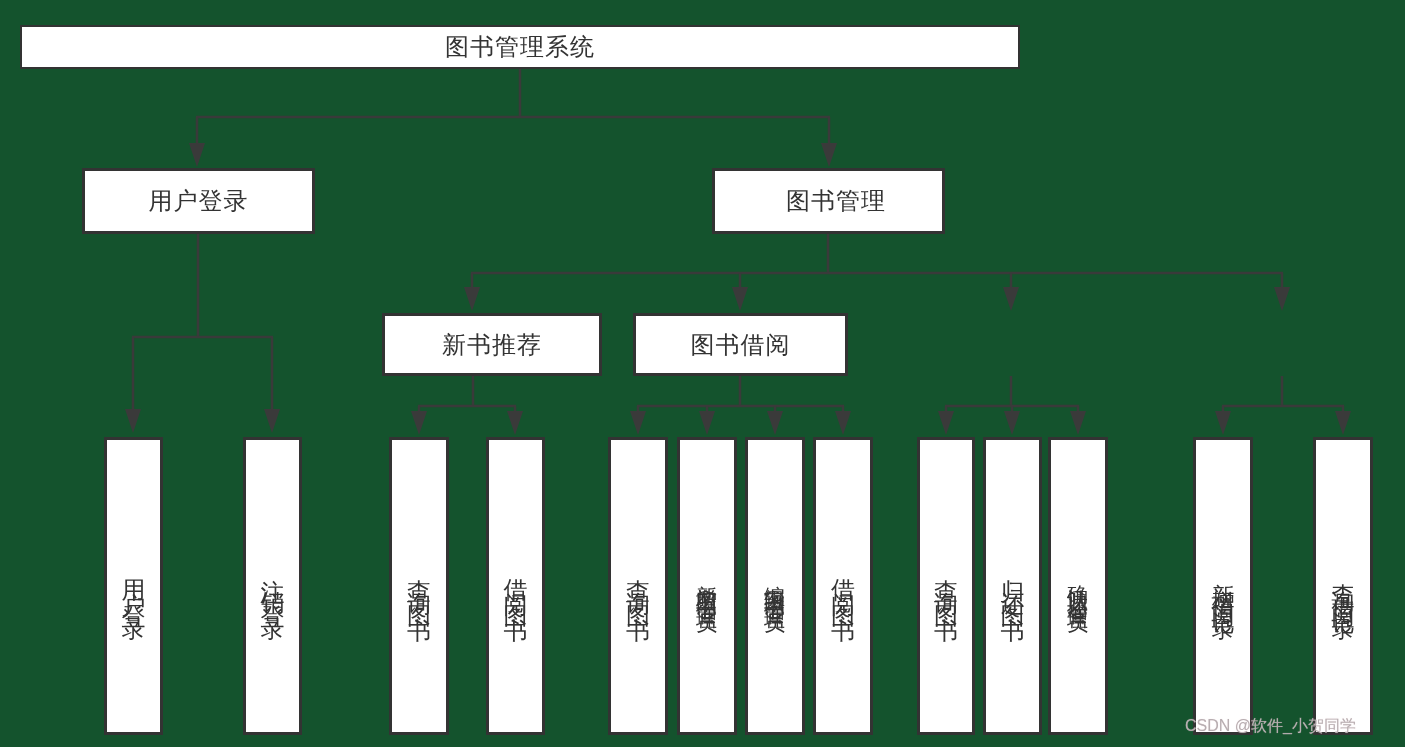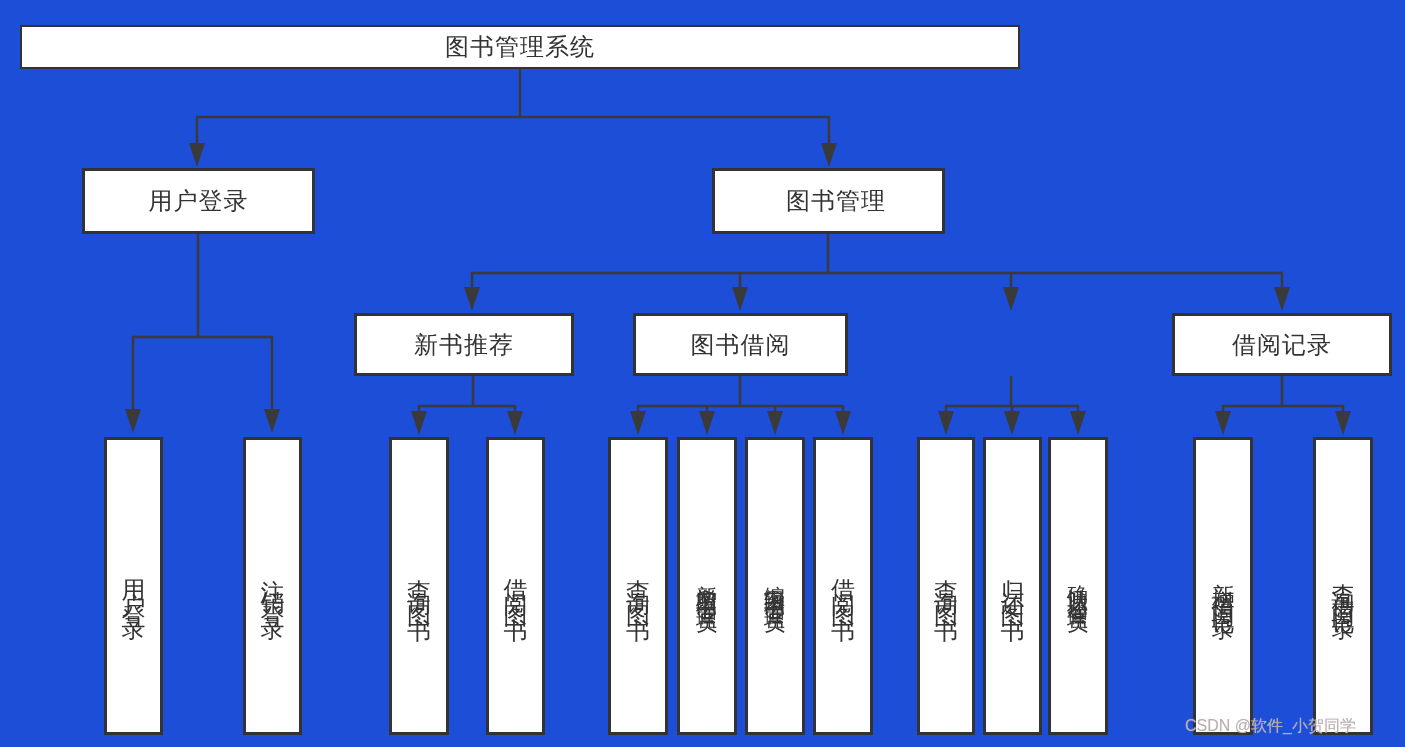--- a/index.html
+++ b/index.html
@@ -1,21 +1,21 @@
 <!DOCTYPE html>
 <html><head>
 <meta charset="utf-8">
 <style>
   html, body { margin: 0; padding: 0; background: #ffffff; }
   * { box-sizing: border-box; }
   .canvas {
     position: relative;
     width: 1405px;
     height: 747px;
-    background: #1d4ed8;
+    background: #14532d;
     font-family: "Liberation Sans", "DejaVu Sans", sans-serif;
     color: #333333;
     overflow: hidden;
   }
   .edges {
     position: absolute;
     left: 0; top: 0;
     width: 1405px; height: 747px;
     pointer-events: none;
   }
@@ -153,29 +153,26 @@
     <span class="hlabel">图书管理系统</span>
   </div>
 
   <div class="node" style="left:82px; top:168px; width:233px; height:66px;">
     <span class="hlabel">用户登录</span>
   </div>
   <div class="node" style="left:712px; top:168px; width:233px; height:66px;padding-left:15px;">
     <span class="hlabel">图书管理</span>
   </div>
 
-  <div class="node" style="left:354px; top:313px; width:220px; height:63px;">
+  <div class="node" style="left:382px; top:313px; width:220px; height:63px;">
     <span class="hlabel">新书推荐</span>
   </div>
   <div class="node" style="left:633px; top:313px; width:215px; height:63px;align-items:center;">
     <span class="hlabel">图书借阅</span>
   </div>
-  <div class="node" style="left:1172px; top:313px; width:220px; height:63px;">
-    <span class="hlabel">借阅记录</span>
-  </div>
 
   <div class="leaf" style="left:104px;">
     <span class="vtext">用户登录</span>
   </div>
   <div class="leaf" style="left:243px;">
     <span class="vtext">注销登录</span>
   </div>
 
   <div class="leaf" style="left:389px; width:60px;">
     <span class="vtext">查询图书</span>

